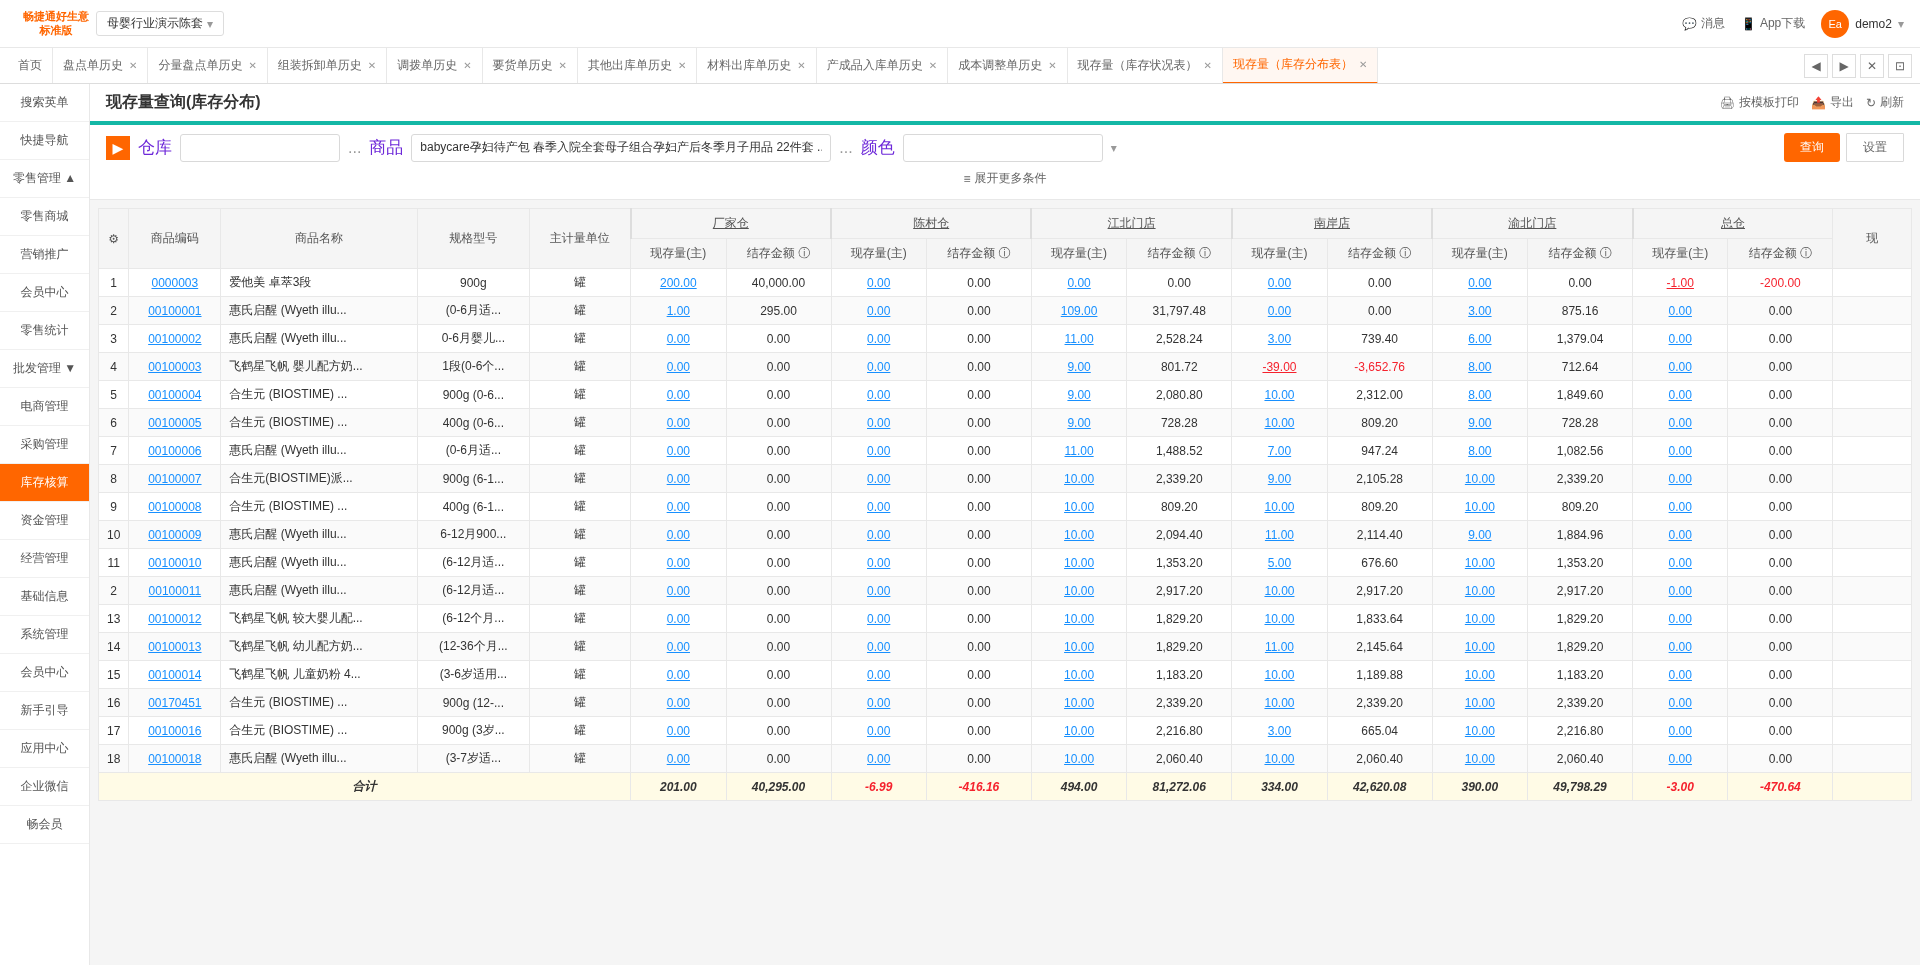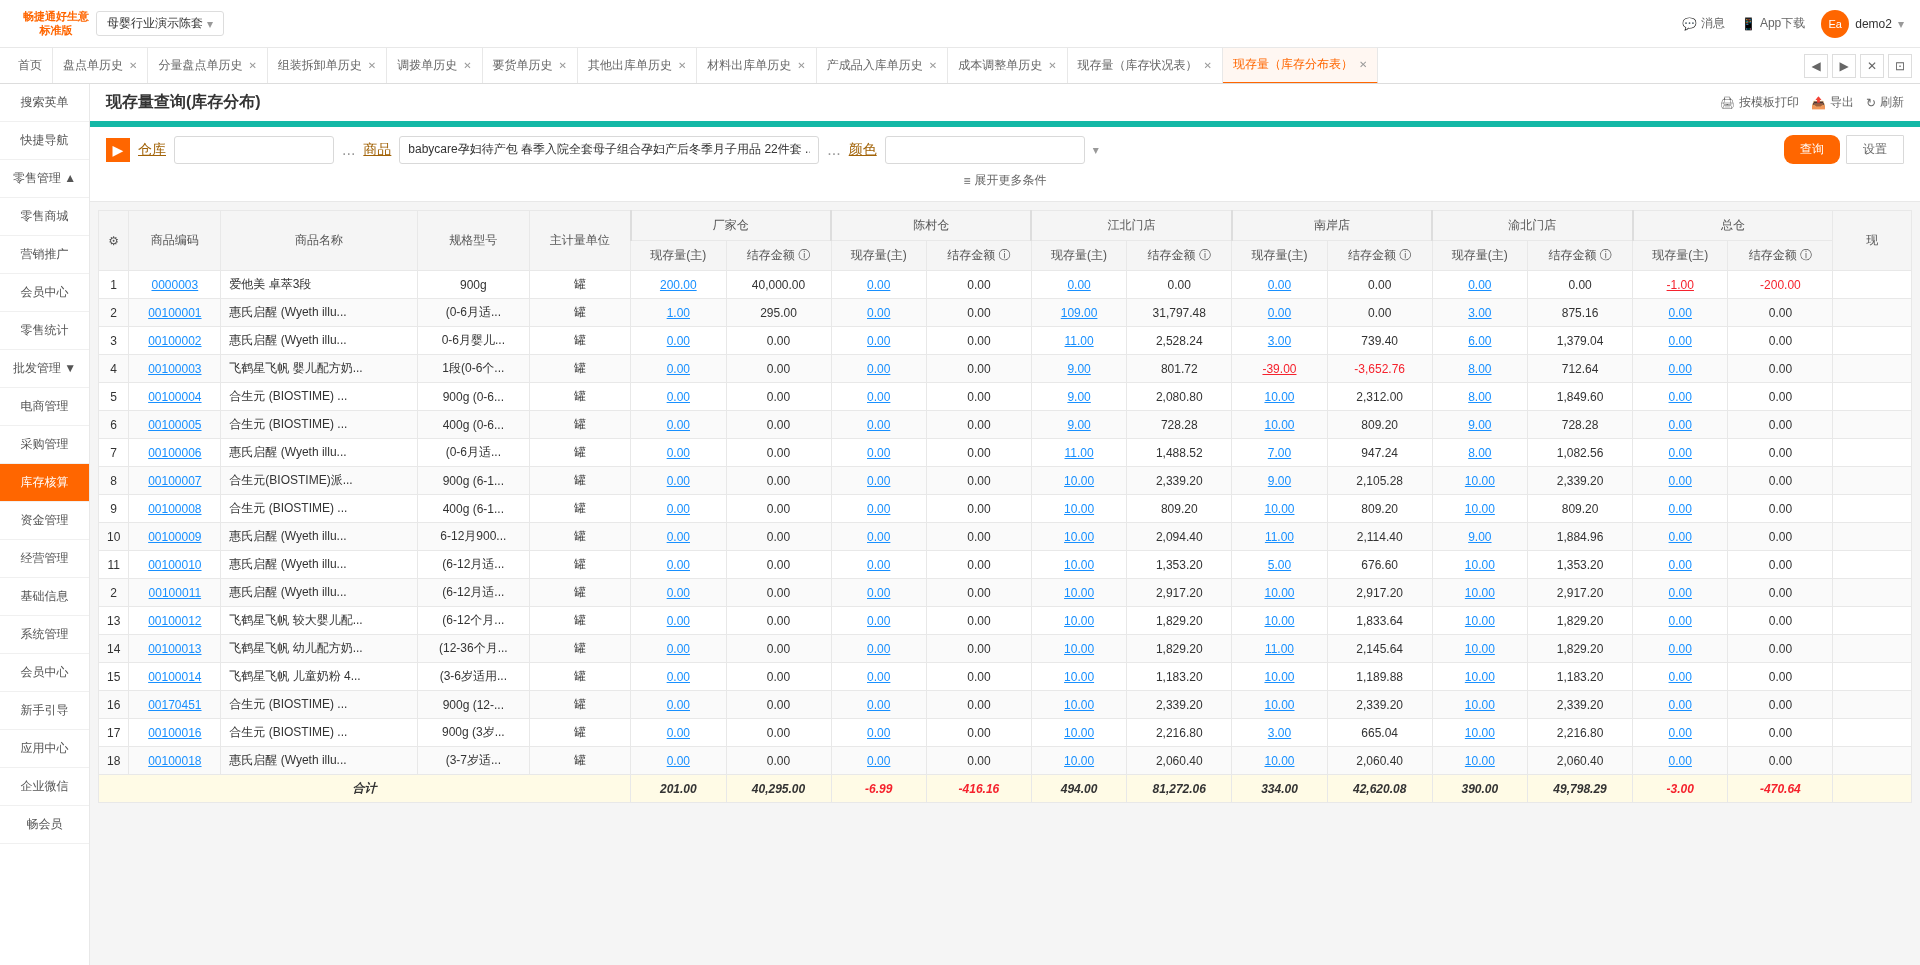--- a/index.html
+++ b/index.html
@@ -27,57 +27,57 @@
 
     
     .sidebar { width: 90px; background: #fff; border-right: 1px solid #e8e8e8; display: flex; flex-direction: column; }
     .sidebar-item { padding: 10px 0; text-align: center; cursor: pointer; font-size: 12px; color: #555; border-bottom: 1px solid #f0f0f0; }
     .sidebar-item.active { background: #ff6600; color: #fff; }
 
     
     .content { flex: 1; overflow: hidden; display: flex; flex-direction: column; background: #f5f5f5; }
 
     
-    .page-header { background: #fff; padding: 8px 16px; display: flex; justify-content: space-between; border-bottom: 6px solid #14b8a6; }
+    .page-header { background: #fff; padding: 8px 16px; display: flex; justify-content: space-between; border-bottom: 4px solid #14b8a6; }
     .page-title { font-size: 16px; font-weight: bold; color: #333; }
     .header-actions { display: flex; align-items: center; gap: 12px; }
     .header-btn { display: flex; align-items: center; gap: 4px; font-size: 12px; color: #666; cursor: pointer; }
 
     
     .filter-bar { background: #fff; padding: 8px 16px; border-bottom: 1px solid #e8e8e8; }
     .filter-row { display: flex; align-items: center; gap: 8px; flex-wrap: nowrap; }
     .filter-expand { width: 24px; height: 24px; background: #ff6600; color: #fff; display: flex; align-items: center; justify-content: center; cursor: pointer; font-size: 14px; flex-shrink: 0; }
-    .filter-label { font-size: 14px; color: #a16207; white-space: nowrap; text-decoration: underline; }
+    .filter-label { font-size: 17px; color: #6d28d9; white-space: nowrap; }
     .filter-input { height: 28px; border: 1px solid #d9d9d9; border-radius: 3px; padding: 0 8px; font-size: 12px; color: #333; }
     .filter-input-wide { width: 160px; }
     .filter-dots { color: #999; font-size: 16px; }
     .filter-input-product { width: 420px; border: 1px solid #d9d9d9; border-radius: 3px; height: 28px; padding: 0 8px; font-size: 12px; }
     .filter-input-color { width: 200px; }
-    .query-btn { background: #ff6600; color: #fff; border: none; padding: 5px 16px; border-radius: 9px; cursor: pointer; font-size: 12px; }
+    .query-btn { background: #ff6600; color: #fff; border: none; padding: 5px 16px; border-radius: 3px; cursor: pointer; font-size: 12px; }
     .setting-btn { background: #fff; border: 1px solid #d9d9d9; padding: 5px 16px; border-radius: 1px; cursor: pointer; font-size: 12px; color: #666; }
     .expand-more { display: flex; align-items: center; justify-content: center; gap: 4px; padding: 4px 0; margin-top: 4px; color: #666; cursor: pointer; font-size: 12px; }
 
     
     .table-container { flex: 1; overflow: auto; padding: 8px; }
     .data-table { width: 100%; border-collapse: collapse; background: #fff; font-size: 12px; }
     .data-table th { background: #f5f5f5; border: 1px solid #e8e8e8; padding: 6px 8px; text-align: center; font-weight: normal; color: #555; white-space: nowrap; position: sticky; top: 0; z-index: 2; }
     .data-table td { border: 1px solid #e8e8e8; padding: 5px 8px; text-align: center; white-space: nowrap; }
     .data-table tr.even td { background: #fafafa; }
     .th-group { text-align: center; }
     .text-link { color: #1890ff; text-decoration: underline; cursor: pointer; }
     .text-red { color: #f5222d; }
     .footer-row td { background: #fffbe6 !important; font-weight: bold; font-style: italic; }
     .th-sticky { position: sticky; top: 0; left: 0; z-index: 3; background: #f5f5f5; }
 
     
     ::-webkit-scrollbar { width: 6px; height: 6px; }
     ::-webkit-scrollbar-track { background: #f0f0f0; }
     ::-webkit-scrollbar-thumb { background: #ccc; border-radius: 3px; }
 
-    .section-divider-th { border-left: 2px solid #ddd !important; }
+    .section-divider-th { border-left: 2px solid #ddd !important; text-decoration: underline; }
   </style>
 </head>
 <body>
 
 <div class="topbar">
   <div class="topbar-left">
     <div class="logo-area">
       <span class="logo-text">畅捷通好生意</span>
       <span class="logo-text">标准版</span>
     </div>

